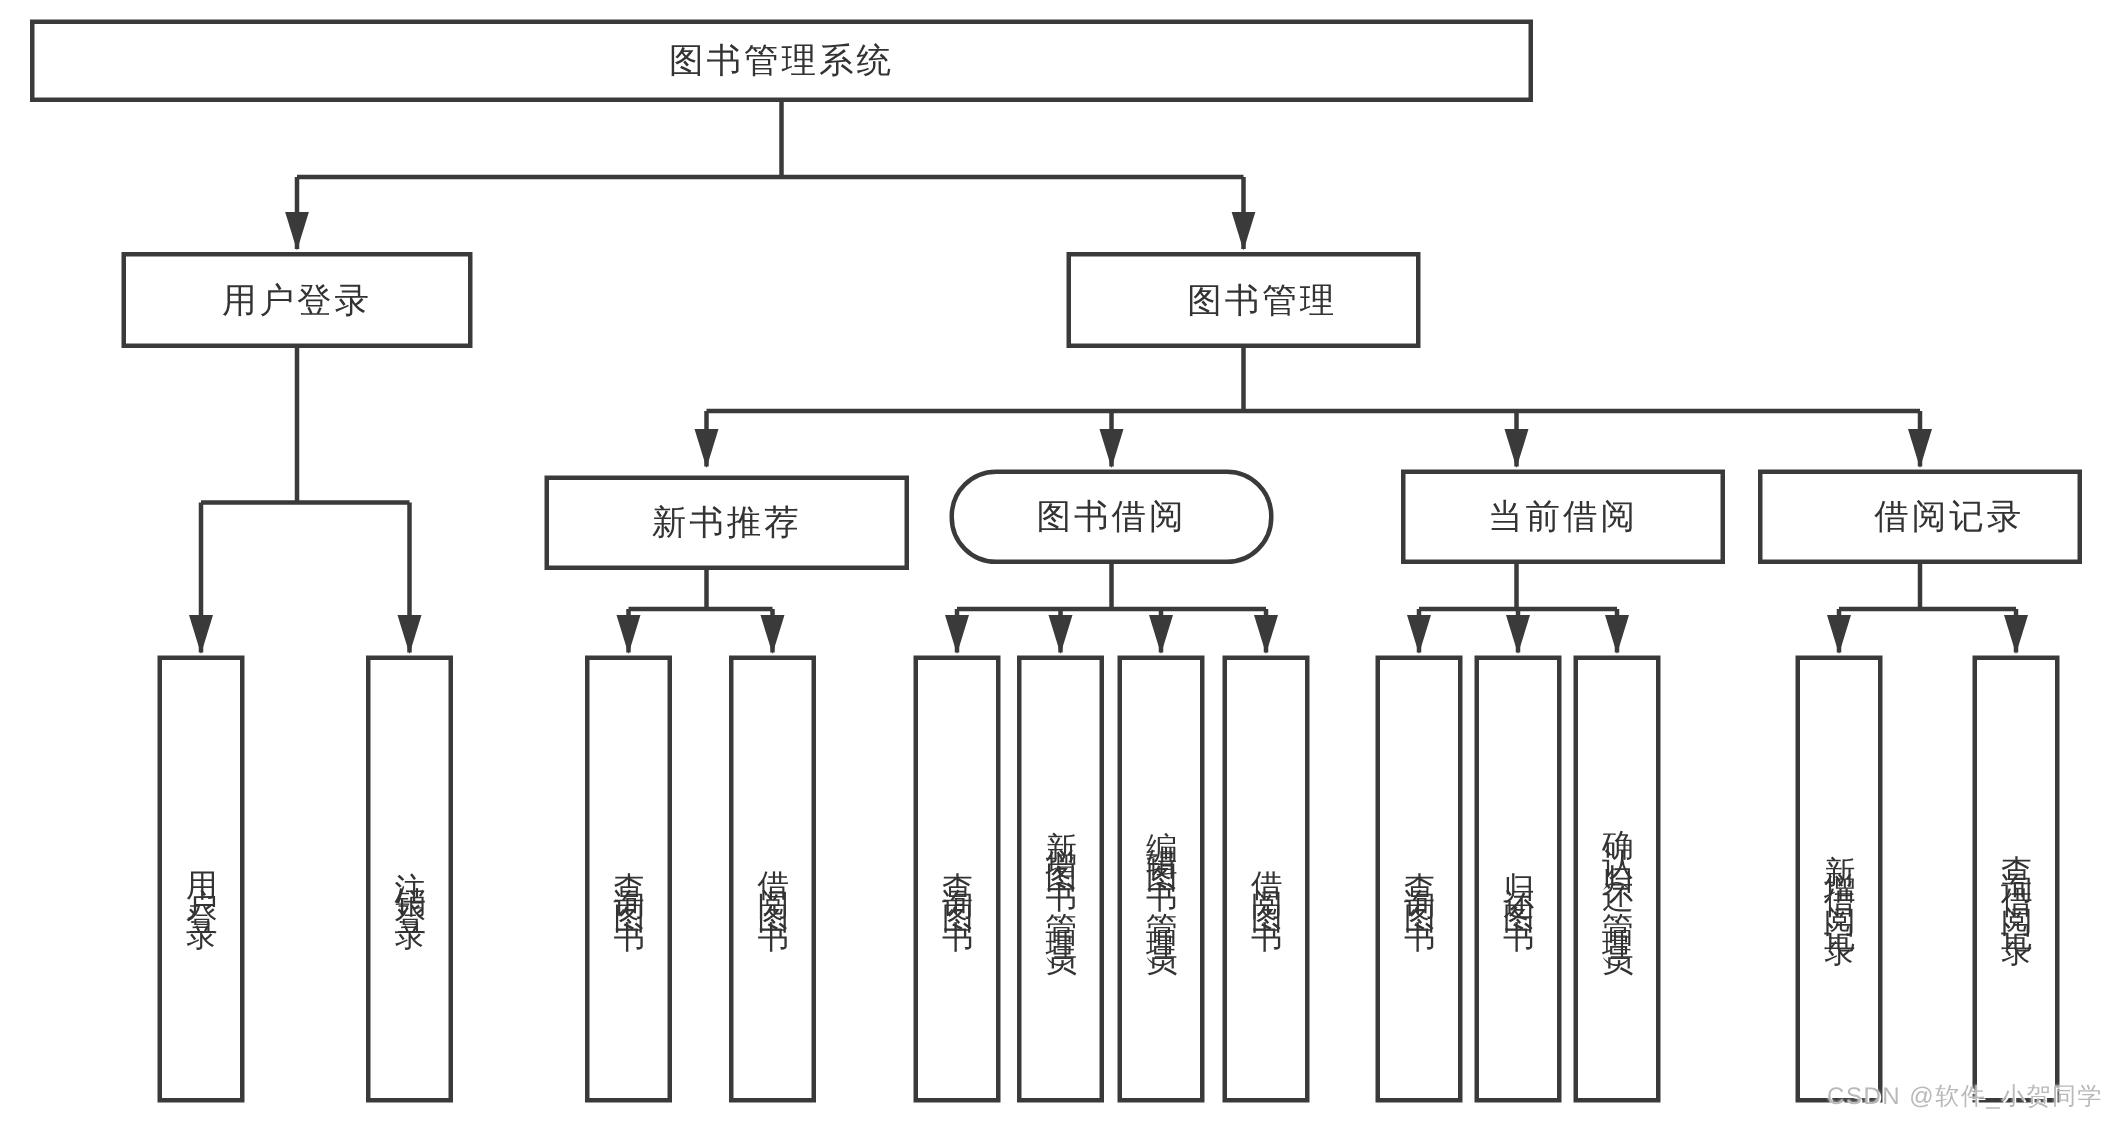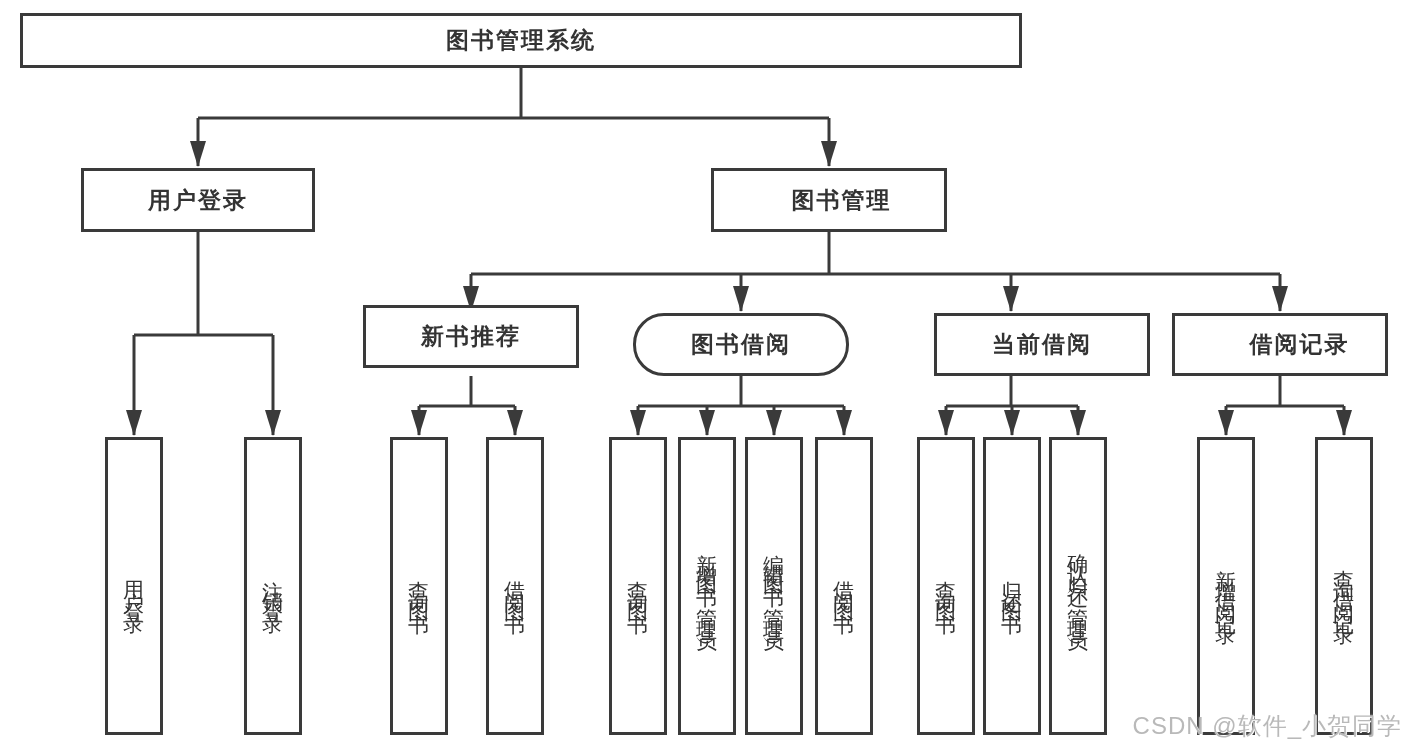--- a/index.html
+++ b/index.html
@@ -19,21 +19,20 @@
     pointer-events: none;
   }
   .node {
     position: absolute;
     border: 3px solid #3a3a3a;
     background: #ffffff;
     display: flex;
     align-items: center;
     justify-content: center;
     color: #333333;
-    font-weight: bold;
   }
   .node .hlabel {
     font-size: 23px;
     letter-spacing: 2px;
     white-space: nowrap;
   }
   .leaf {
     position: absolute;
     width: 58px;
     height: 298px;
@@ -49,21 +48,21 @@
     text-orientation: mixed;
     font-size: 21px;
     letter-spacing: 11px;
     line-height: 1;
     white-space: nowrap;
   }
   .watermark {
     position: absolute;
     right: 3px;
     bottom: 5px;
-    font-size: 24px;
+    font-size: 16px;
     color: #b9b9b9;
     text-shadow: 0 0 2px #ffffff, 1px 1px 0 #ffffff;
     letter-spacing: 1px;
     white-space: nowrap;
   }
 </style>
 </head>
 <body>
 
 <div class="stage">
@@ -136,21 +135,21 @@
     <span class="hlabel">图书管理系统</span>
   </div>
 
   <div class="node" style="left:81px; top:168px; width:234px; height:64px;">
     <span class="hlabel">用户登录</span>
   </div>
   <div class="node" style="left:711px; top:168px; width:236px; height:64px;padding-left:25px;">
     <span class="hlabel">图书管理</span>
   </div>
 
-  <div class="node" style="left:363px; top:305px; width:216px; height:63px;">
+  <div class="node" style="left:363px; top:317px; width:243px; height:63px;">
     <span class="hlabel">新书推荐</span>
   </div>
   <div class="node" style="left:633px; top:313px; width:216px; height:63px;border-radius:31px;">
     <span class="hlabel">图书借阅</span>
   </div>
   <div class="node" style="left:903px; top:313px; width:216px; height:63px;margin-left:31px;">
     <span class="hlabel">当前借阅</span>
   </div>
   <div class="node" style="left:1172px; top:313px; width:216px; height:63px;padding-left:39px;">
     <span class="hlabel">借阅记录</span>

